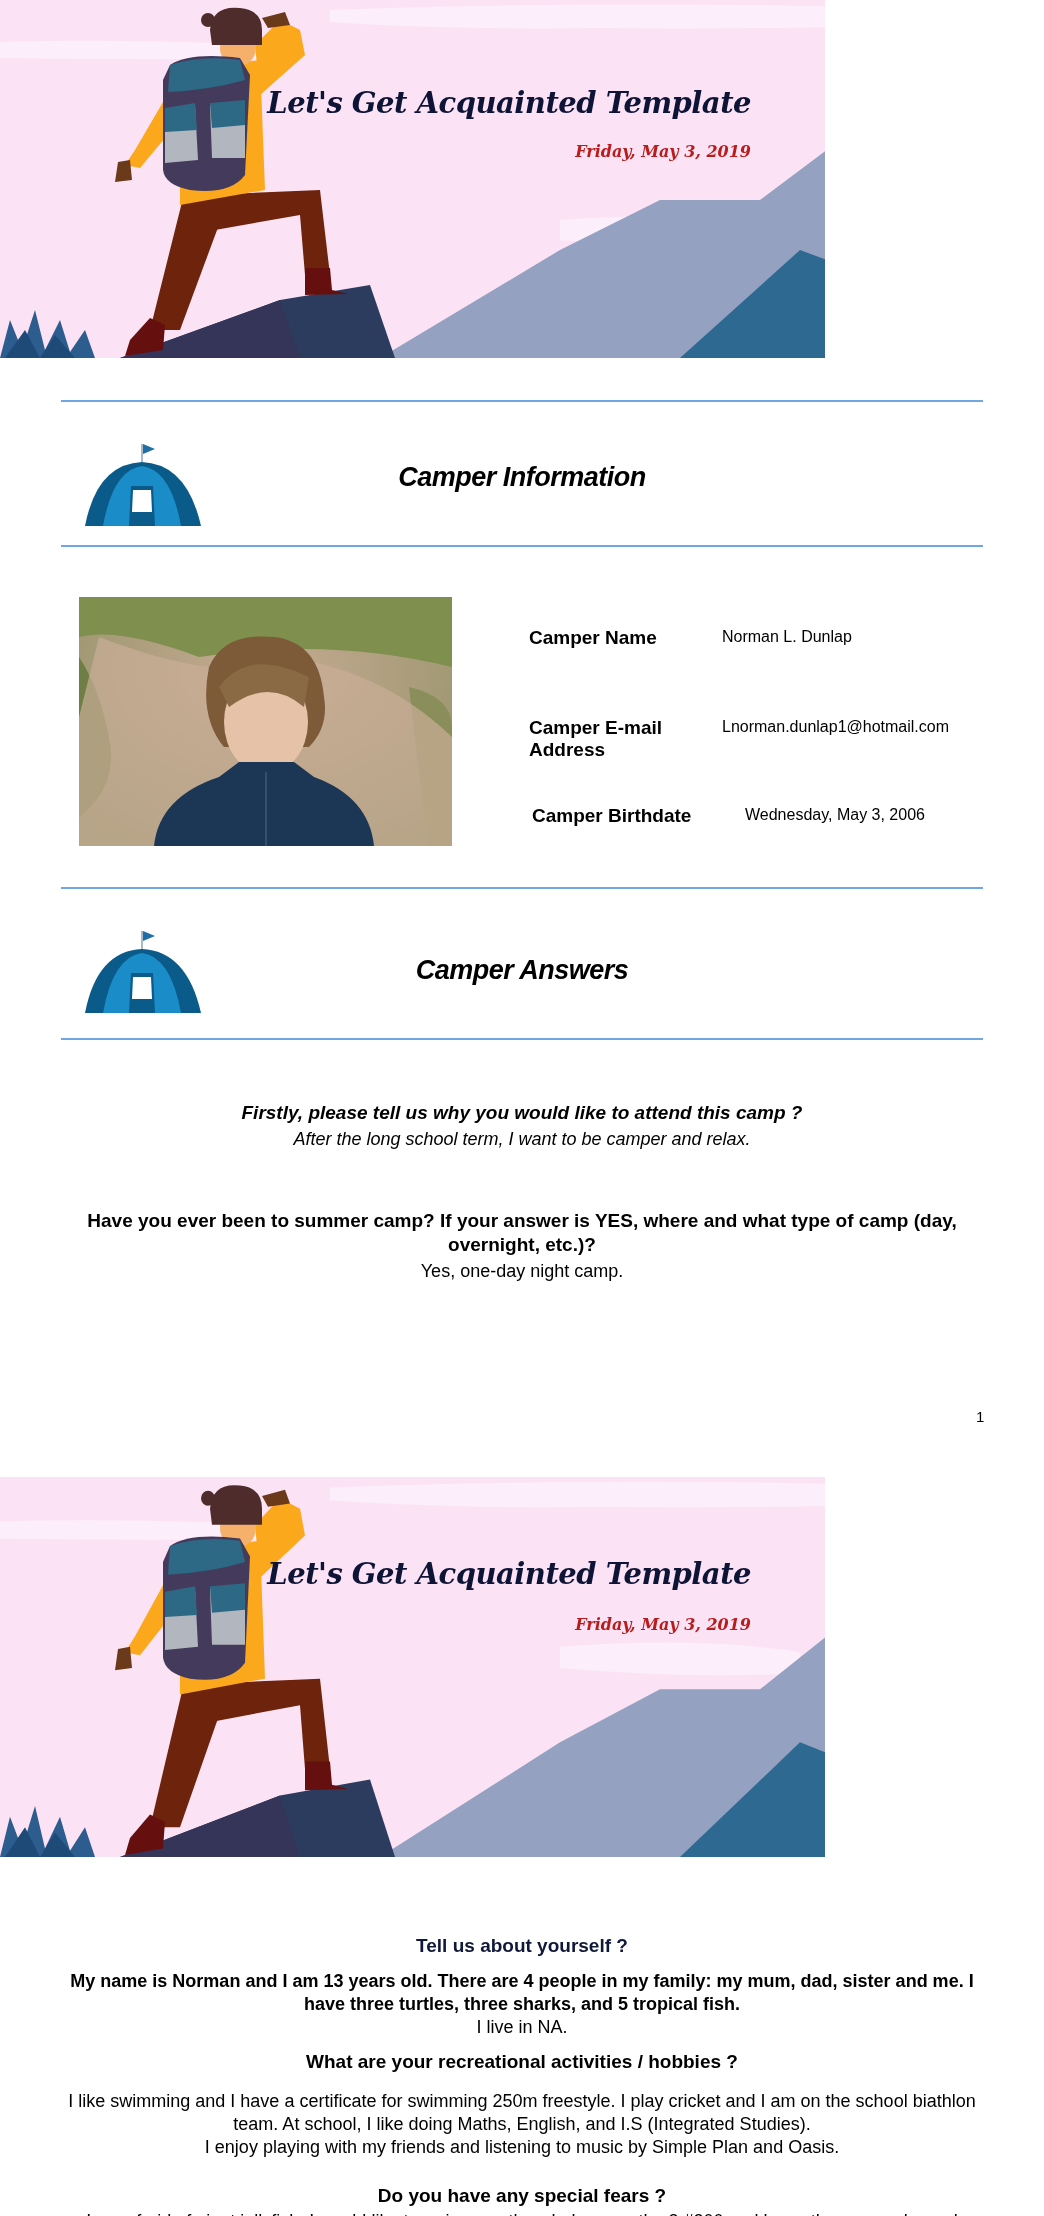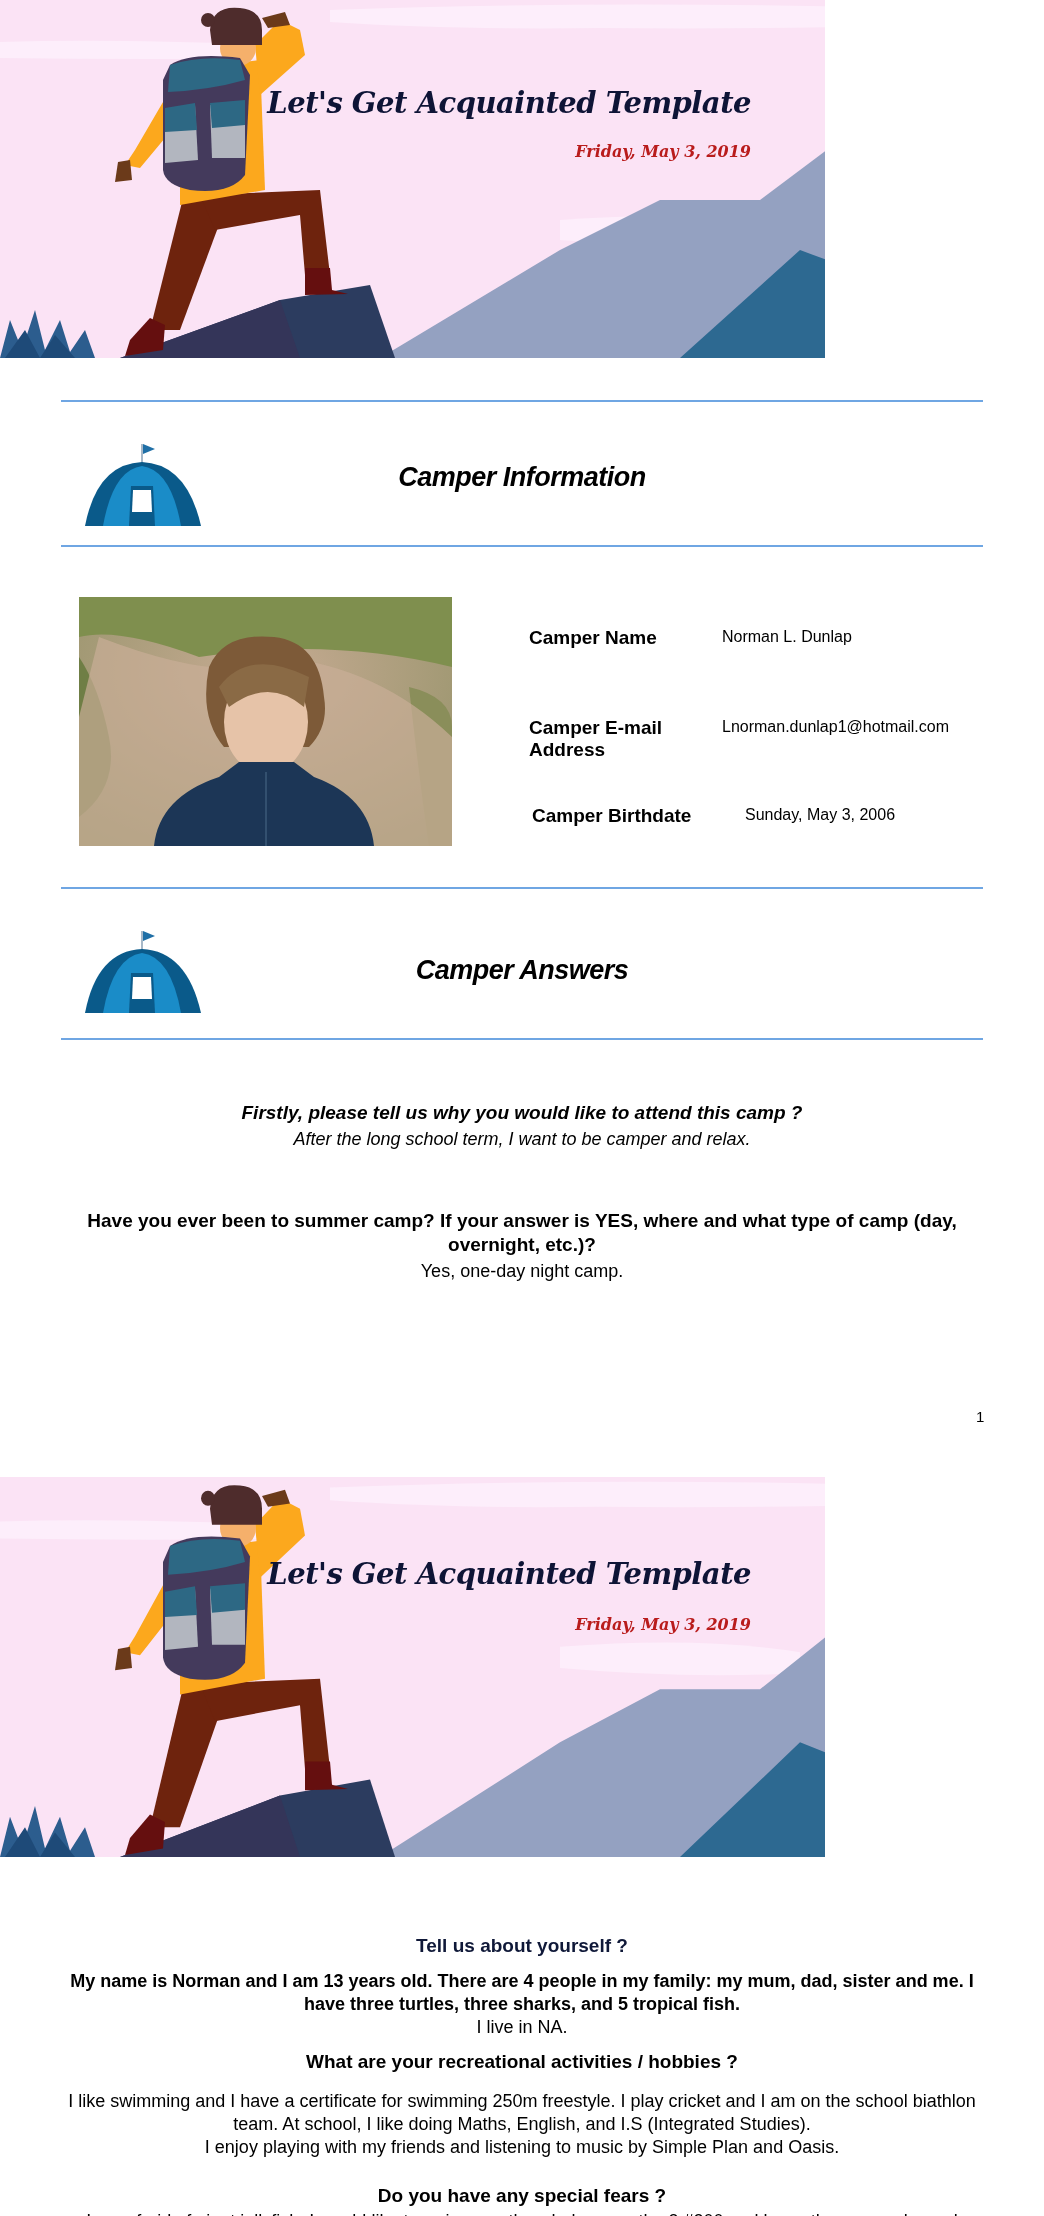--- a/index.html
+++ b/index.html
@@ -129,21 +129,21 @@
   </svg>
 </div>
 
 <div class="info-label" style="left:529px; top:627px;">Camper Name</div>
 <div class="info-value" style="left:722px; top:626px;">Norman L. Dunlap</div>
 
 <div class="info-label" style="left:529px; top:717px; width:170px;">Camper E-mail Address</div>
 <div class="info-value" style="left:722px; top:716px; width:255px; word-break:break-all;">Lnorman.dunlap1@hotmail.com</div>
 
 <div class="info-label" style="left:532px; top:805px;">Camper Birthdate</div>
-<div class="info-value" style="left:745px; top:804px;">Sunday, May 3, 2006</div>
+<div class="info-value" style="left:745px; top:804px;">Wednesday, May 3, 2006</div>
 
 <div class="rule" style="top:887px;"></div>
 <div class="section-head" style="top:889px;">
   <svg class="tent" viewBox="0 0 120 90">
     <line x1="59" y1="4" x2="59" y2="24" stroke="#8aa0b6" stroke-width="1.5"></line>
     <path d="M60 4 L 72 9 L 60 14 Z" fill="#1f6fa6"></path>
     <path d="M2 86 Q 14 24 59 22 Q 104 24 118 86 Z" fill="#0a5a8a"></path>
     <path d="M20 86 Q 30 30 59 26 Q 88 30 98 86 Z" fill="#1a8cc8"></path>
     <path d="M48 46 L 70 46 L 72 86 L 46 86 Z" fill="#0a5a8a"></path>
     <path d="M50 50 L 68 50 L 69 72 L 49 72 Z" fill="#ffffff"></path>

